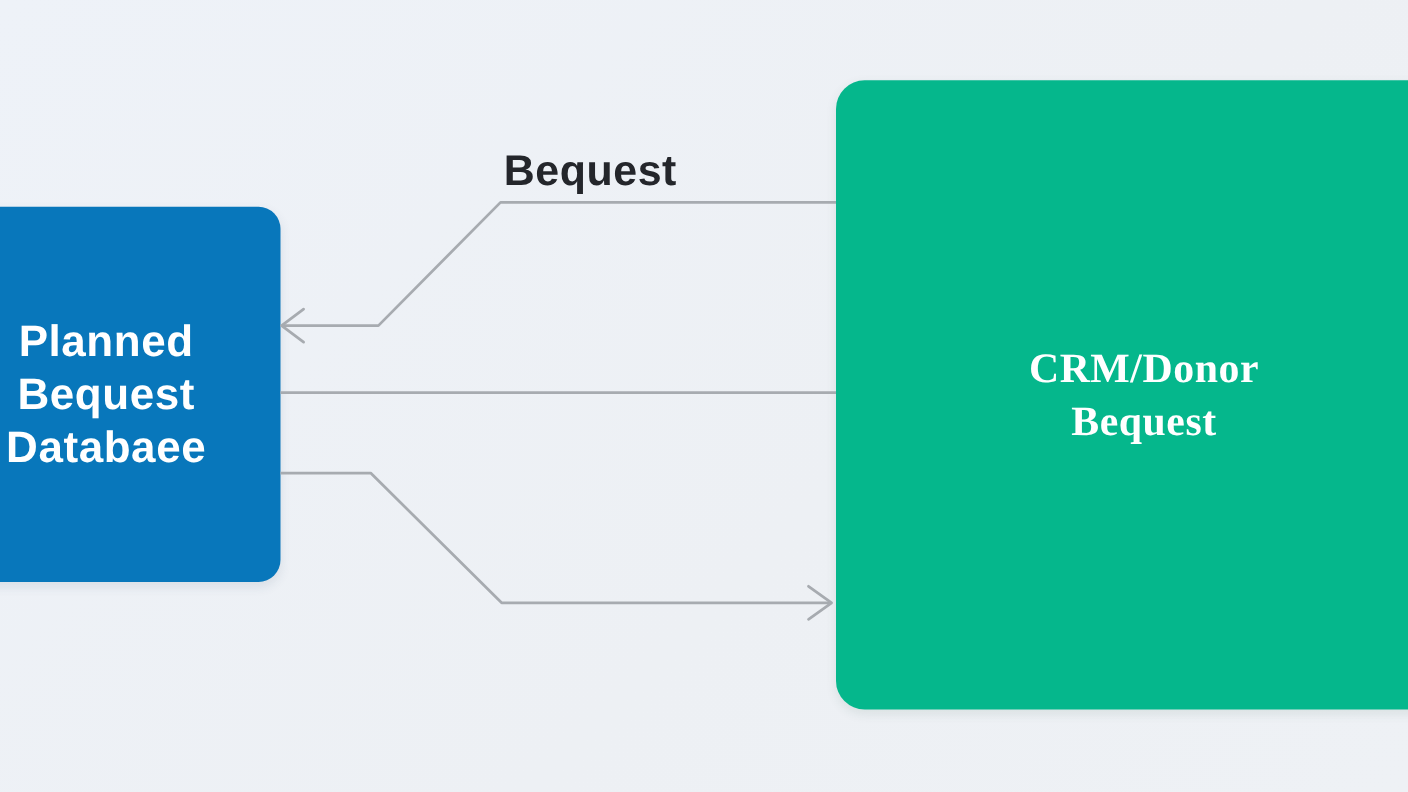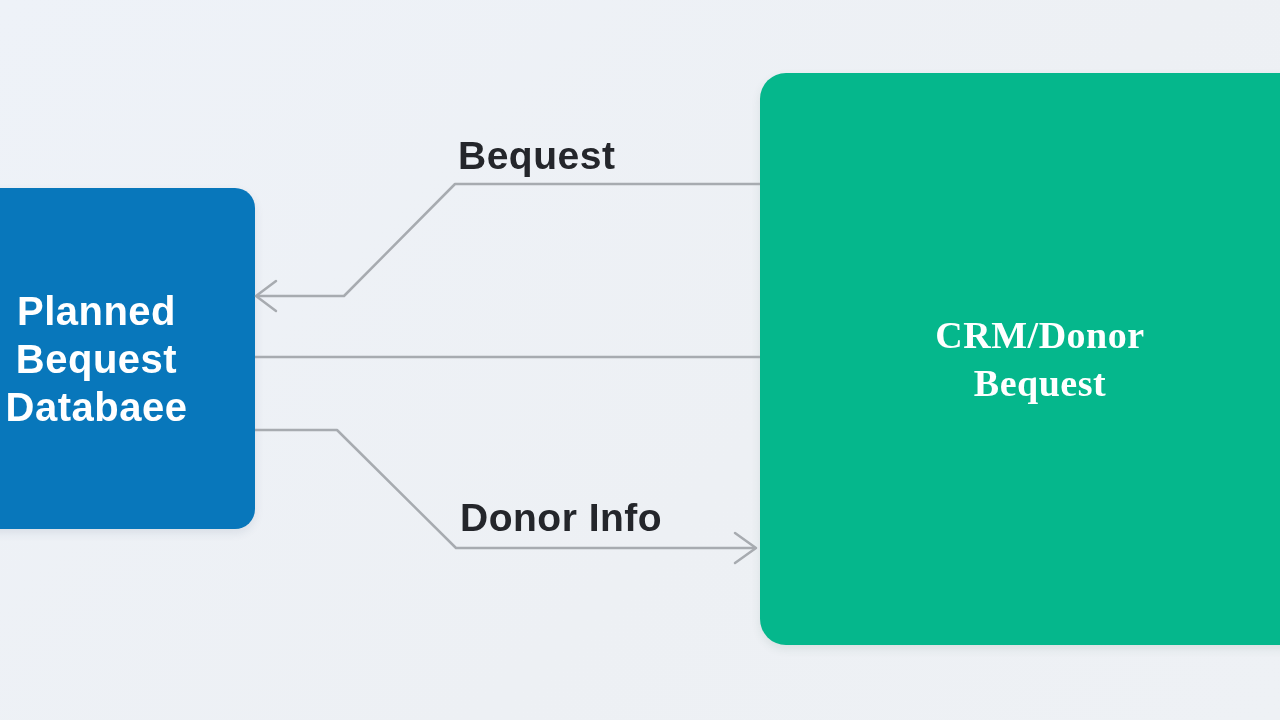--- a/index.html
+++ b/index.html
@@ -110,15 +110,14 @@
     <polyline points="760,184 455,184 344,296 257,296" fill="none" stroke="#a7abb0" stroke-width="2.5" stroke-linejoin="round"></polyline>
     <polyline points="276,281 256,296 276,311" fill="none" stroke="#a7abb0" stroke-width="2.5" stroke-linecap="round" stroke-linejoin="round"></polyline>
 
     <polyline points="255,357 760,357" fill="none" stroke="#a7abb0" stroke-width="2.5"></polyline>
 
     <polyline points="255,430 337,430 456,548 755,548" fill="none" stroke="#a7abb0" stroke-width="2.5" stroke-linejoin="round"></polyline>
     <polyline points="735,533 756,548 735,563" fill="none" stroke="#a7abb0" stroke-width="2.5" stroke-linecap="round" stroke-linejoin="round"></polyline>
   </svg>
 
   <div class="edge-label" id="edge-label-bequest">Bequest</div>
-  <div class="edge-label" id="edge-label-donor-info">Donor Info</div>
 
 </div>
 
 </body></html>

